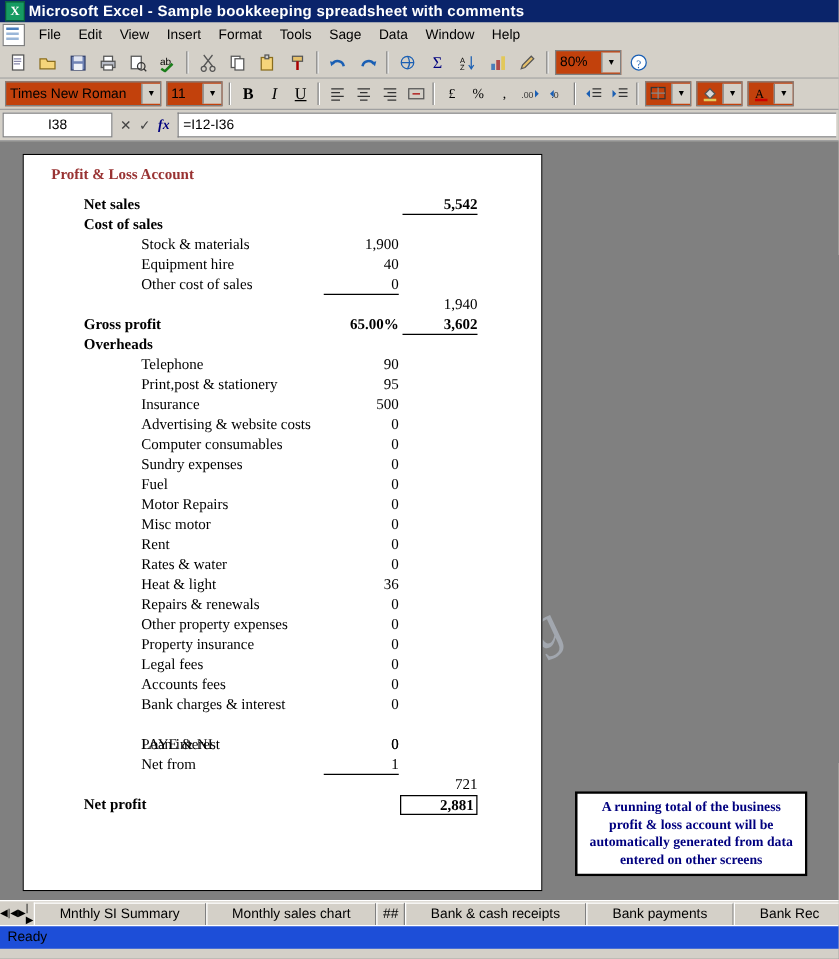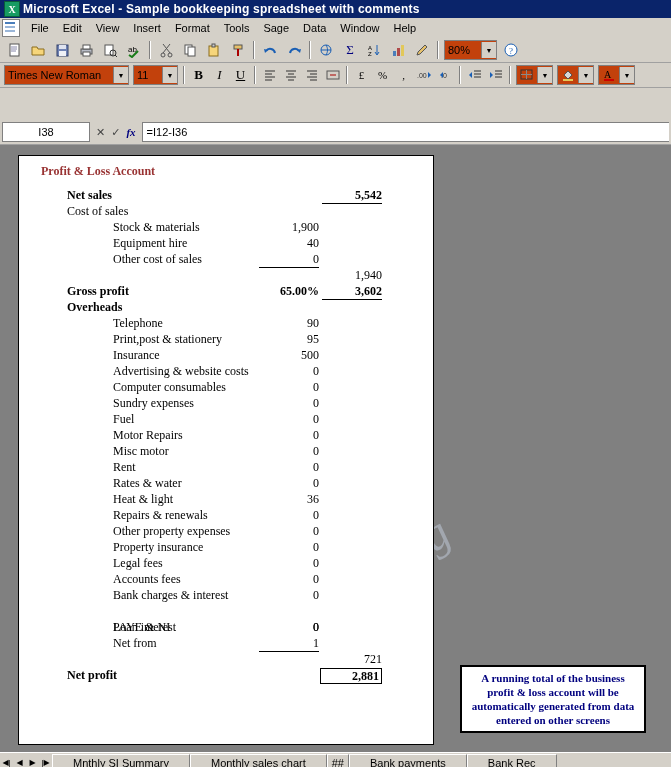--- a/index.html
+++ b/index.html
@@ -83,21 +83,21 @@
   .fmt-btn{
     width:21px;height:21px;display:flex;align-items:center;justify-content:center;
     font-size:11px;
   }
   .fmt-btn.bold{font-weight:bold;font-family:"Liberation Serif",serif;font-size:13px;}
   .fmt-btn.italic{font-style:italic;font-family:"Liberation Serif",serif;font-size:13px;}
   .fmt-btn.under{text-decoration:underline;font-family:"Liberation Serif",serif;font-size:13px;}
   
   .formulabar{
     height:22px;background:#d4d0c8;display:flex;align-items:center;
-    padding:1px 2px;border-bottom:1px solid #a0a0a0;margin-top:32px;
+    padding:1px 2px;border-bottom:1px solid #a0a0a0;
   }
   .namebox{
     width:86px;height:18px;border:1px solid #808080;background:#fff;
     display:flex;align-items:center;justify-content:center;font-size:11px;
   }
   .fb-icons{display:flex;align-items:center;gap:6px;padding:0 6px;color:#444;font-size:11px;}
   .fb-fx{font-family:"Liberation Serif",serif;font-style:italic;color:#00007f;font-weight:bold;}
   .fb-input{
     flex:1;height:18px;border:1px solid #808080;border-right:none;background:#fff;
     display:flex;align-items:center;padding-left:4px;font-size:11px;
@@ -423,21 +423,21 @@
   </svg>
 
   <div class="page">
     <div class="pl-title">Profit &amp; Loss Account</div>
     <div id="rows-container">
         <div class="row" style="top: 32px;">
           <div class="lbl ind0" style="font-weight: bold;">Net sales</div>
           <div class="num c2 uline" style="font-weight: bold;">5,542</div>
         </div>
         <div class="row" style="top: 48px;">
-          <div class="lbl ind0" style="font-weight: normal;">Cost of sales</div>
+          <div class="lbl ind0" style="font-weight: bold;">Cost of sales</div>
         </div>
         <div class="row" style="top: 64px;">
           <div class="lbl ind2">Stock &amp; materials</div>
           <div class="num c1">1,900</div>
         </div>
         <div class="row" style="top: 80px;">
           <div class="lbl ind2">Equipment hire</div>
           <div class="num c1">40</div>
         </div>
         <div class="row" style="top: 96px;">
@@ -553,19 +553,20 @@
 </div>
 
 <div class="tabbar">
   <div class="tabnav">◀|</div>
   <div class="tabnav">◀</div>
   <div class="tabnav">▶</div>
   <div class="tabnav">|▶</div>
   <div class="tab">Mnthly SI Summary</div>
   <div class="tab">Monthly sales chart</div>
   <div class="tab small">##</div>
+  <div class="tab">Bank &amp; cash receipts</div>
   <div class="tab">Bank payments</div>
   <div class="tab">Bank Rec</div>
 </div>
 
 <div class="statusbar">
   <span>Ready</span>
 </div>
 
 </body></html>

